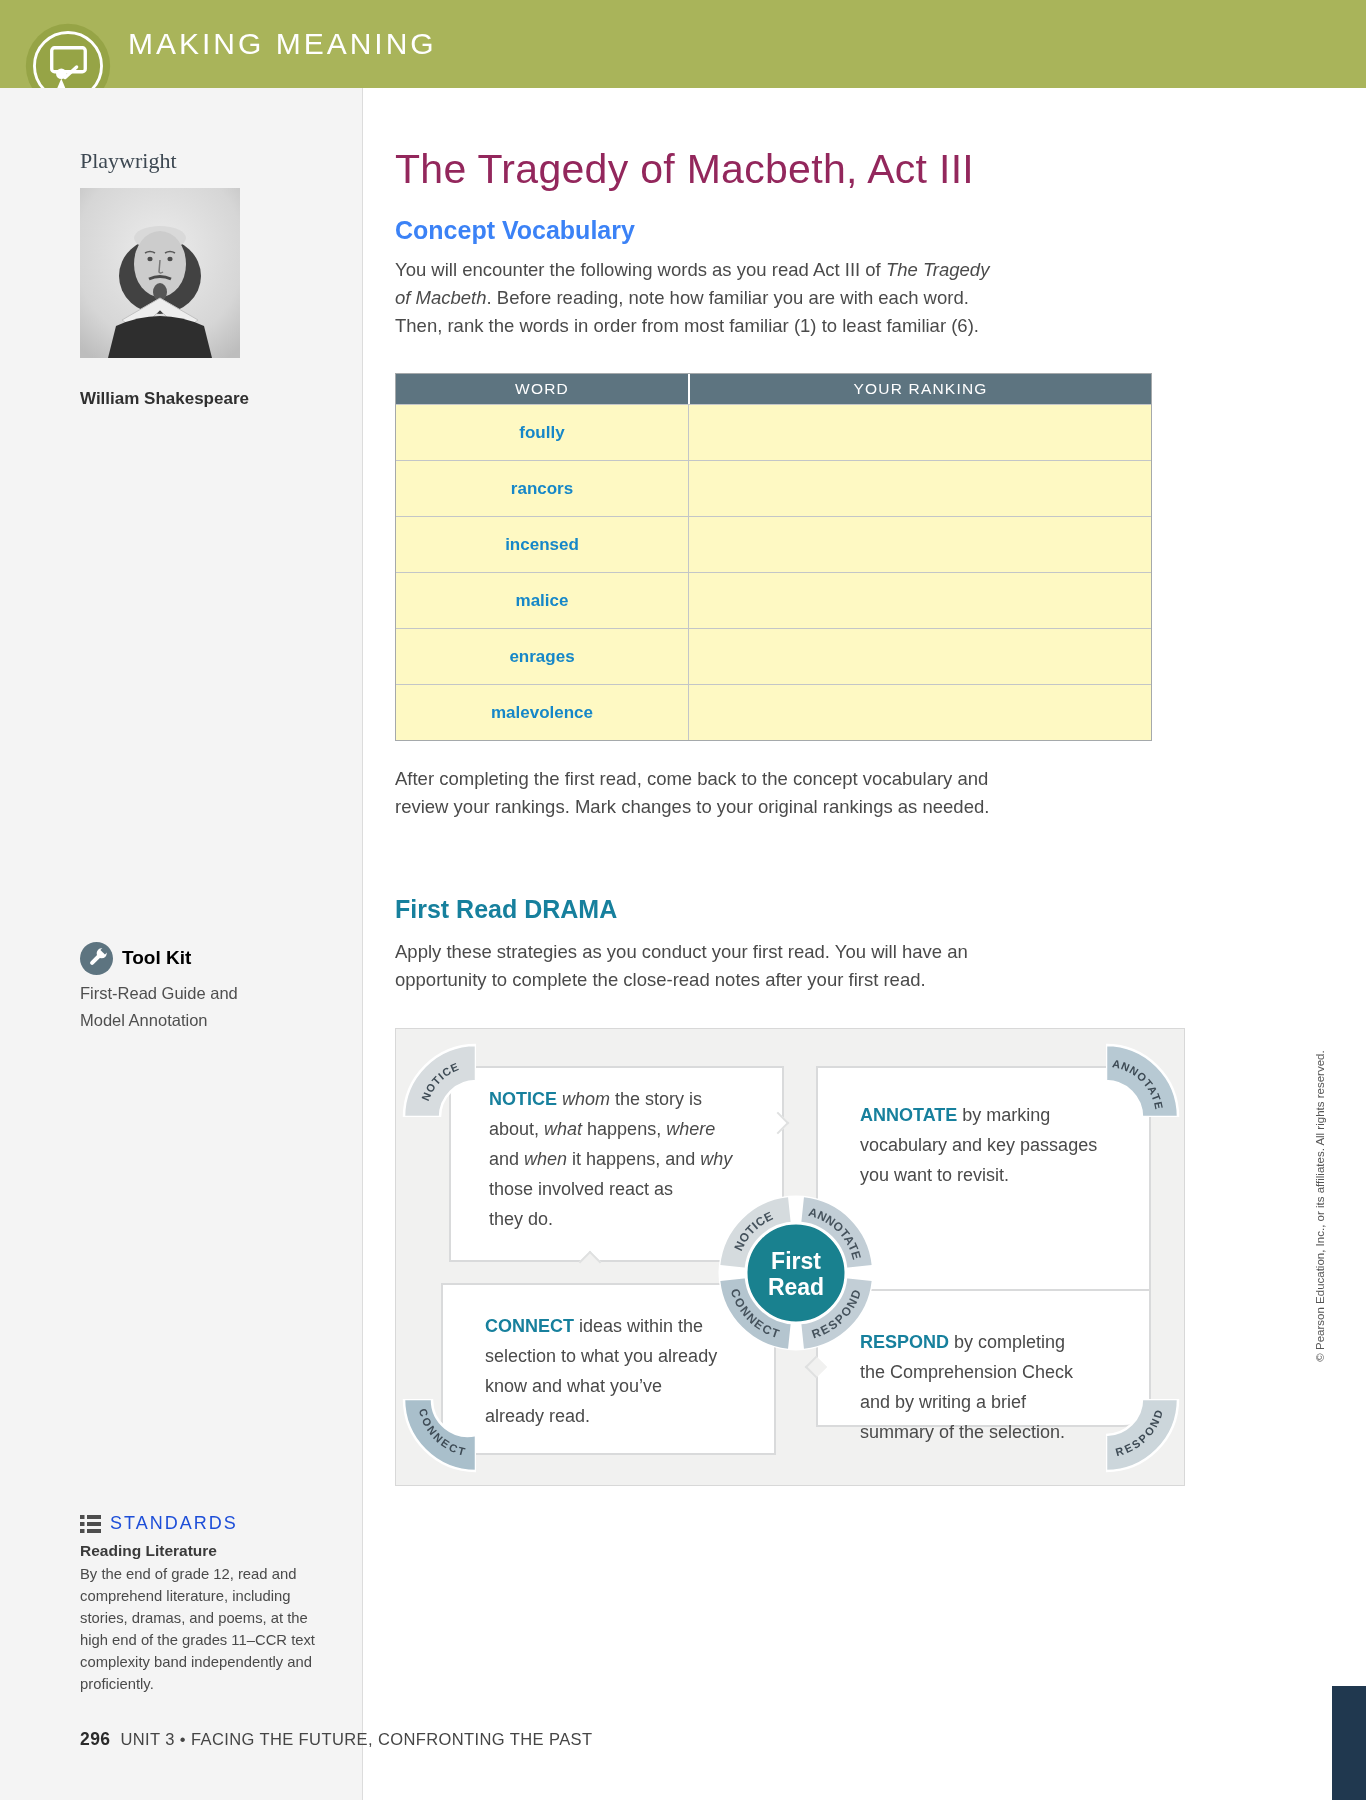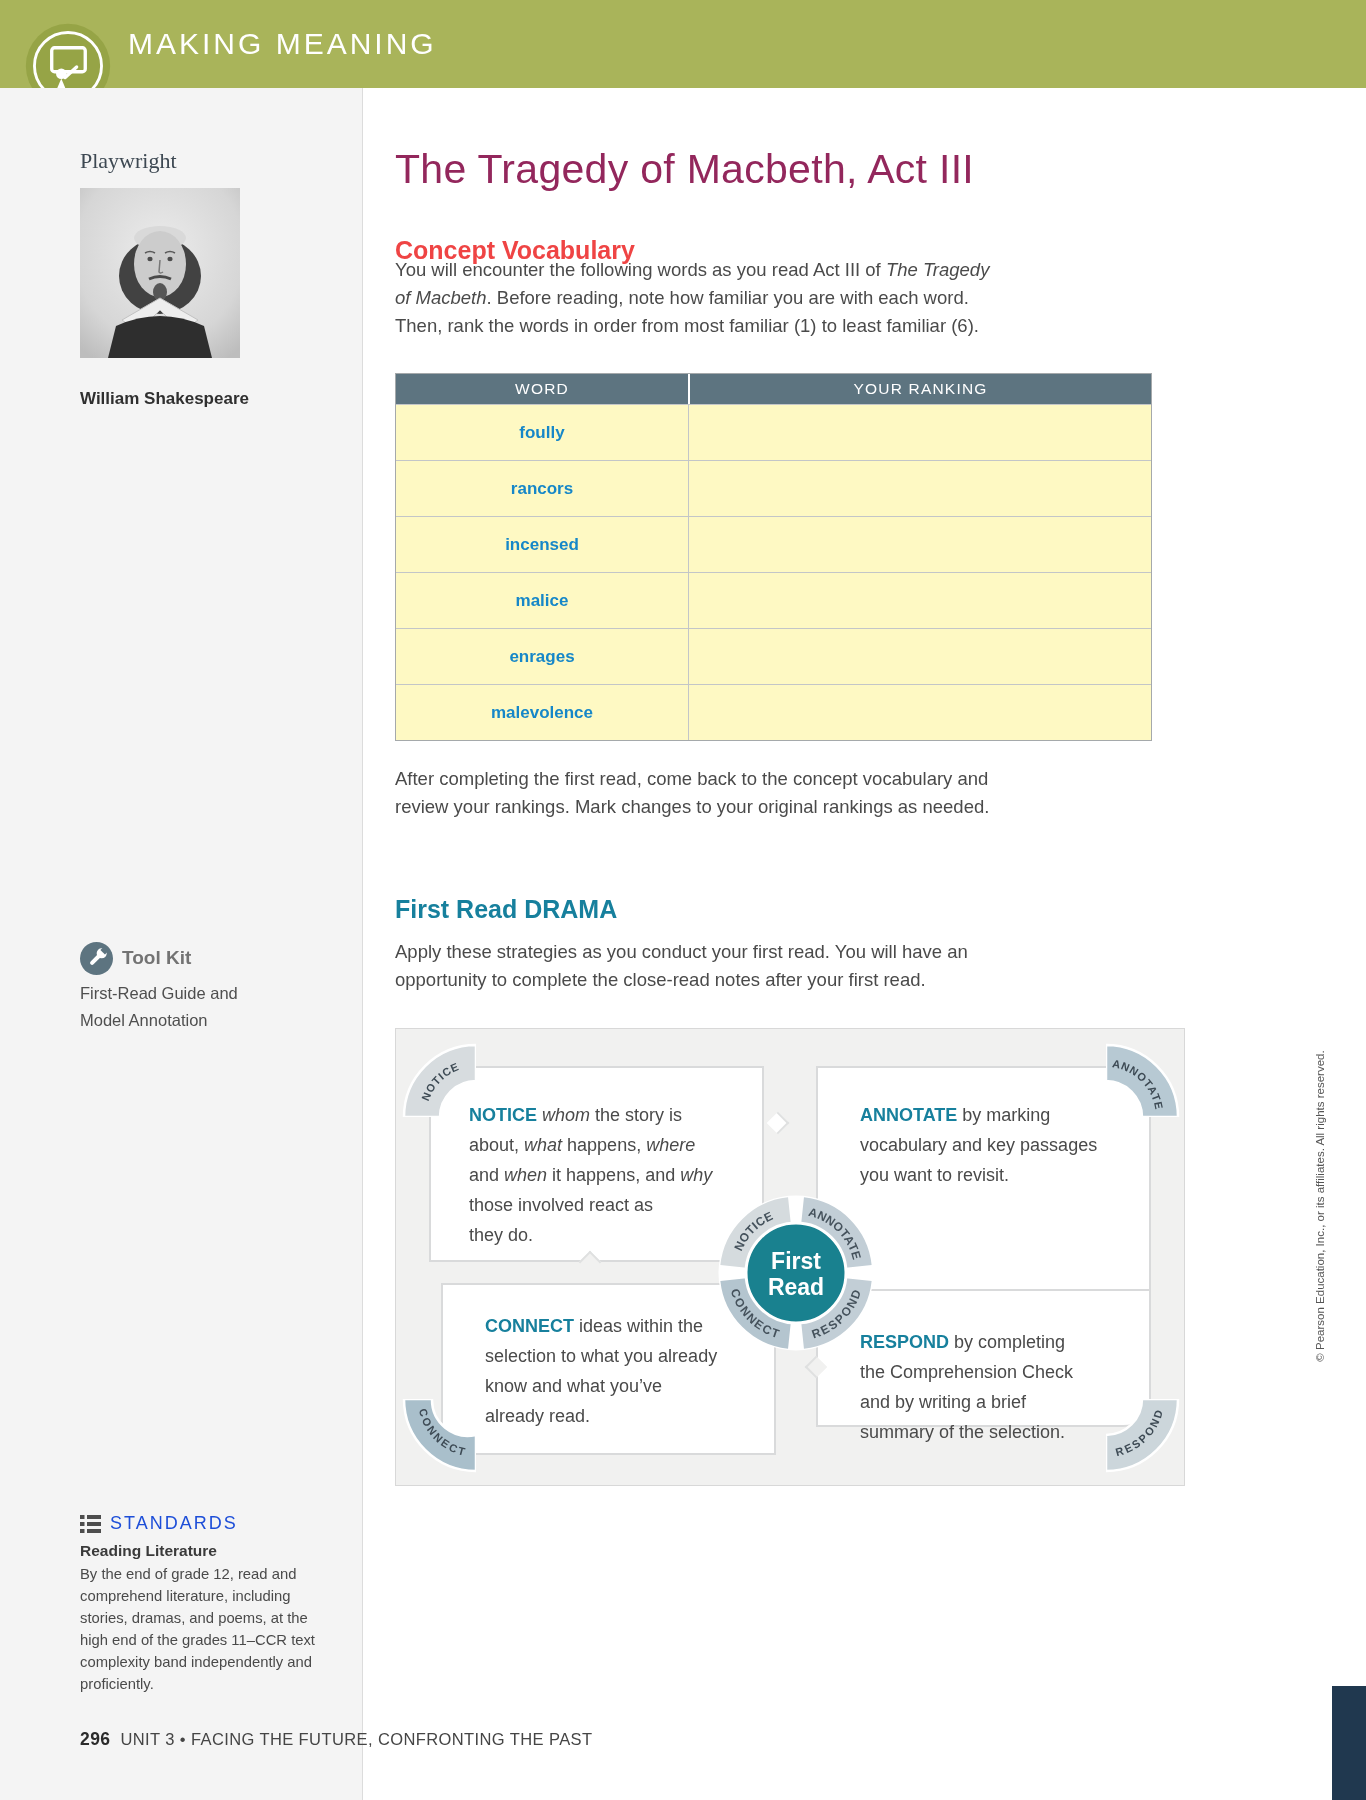--- a/index.html
+++ b/index.html
@@ -11,35 +11,35 @@
         font-size:30px;letter-spacing:3px;color:#ffffff;font-weight:400;}
   .header-icon{position:absolute;left:22px;top:20px;width:92px;height:92px;}
   
   .sidebar-bg{position:absolute;left:0;top:88px;width:362px;height:1712px;background:#f4f4f4;
         border-right:1px solid #dcdcdc;}
   .playwright-label{position:absolute;left:80px;top:148px;font-family:"Liberation Serif",serif;
         font-size:22px;color:#3d4852;}
   .portrait{position:absolute;left:80px;top:188px;width:160px;height:170px;}
   .portrait-caption{position:absolute;left:80px;top:370px;font-size:17px;font-weight:700;color:#2f2f2f;margin-top:19px;}
   .toolkit-icon{position:absolute;left:80px;top:942px;width:33px;height:33px;}
-  .toolkit-title{position:absolute;left:122px;top:947px;font-size:19px;font-weight:700;color:#737373;}
+  .toolkit-title{position:absolute;left:122px;top:947px;font-size:19px;font-weight:700;color:#000000;}
   .toolkit-lines{position:absolute;left:80px;top:980px;font-size:16.5px;line-height:27px;
         color:#4f4f4f;white-space:pre-line;}
   .standards-icon{position:absolute;left:80px;top:1515px;width:21px;height:18px;}
   .standards-title{position:absolute;left:110px;top:1513px;font-size:18px;letter-spacing:2px;color:#1d4ed8;}
   .standards-sub{position:absolute;left:80px;top:1542px;font-size:15.5px;font-weight:700;color:#3a3a3a;}
   .standards-body{position:absolute;left:80px;top:1563px;width:250px;font-size:14.8px;line-height:22px;
         color:#4a4a4a;white-space:pre-line;}
   
   .footer{position:absolute;left:80px;top:1729px;font-size:16.5px;color:#454545;letter-spacing:0.4px;}
   .page-number{font-weight:700;font-size:17.5px;color:#2b2b2b;margin-right:10px;}
   
   .page-title{position:absolute;left:395px;top:146px;font-size:41px;font-weight:500;color:#93275c;
         letter-spacing:0.3px;}
-  .cv-heading{position:absolute;left:395px;top:216px;font-size:25px;font-weight:700;color:#ef4444;margin-top:20px;}
+  .cv-heading{position:absolute;left:395px;top:216px;font-size:25px;font-weight:700;color:#3b82f6;}
   .cv-intro{position:absolute;left:395px;top:256px;width:680px;font-size:18.5px;line-height:28px;
         white-space:pre-line;}
   .seg-i{font-style:italic;}
   .seg-lead{font-weight:700;color:#17809d;}
   
   .vocab-table{position:absolute;left:395px;top:373px;width:755px;border:1px solid #a5a9ab;background:#fff;}
   .vt-header{display:flex;height:30px;background:#5d7480;color:#ffffff;}
   .vt-h{display:flex;align-items:center;justify-content:center;font-size:15.5px;letter-spacing:1.2px;}
   .vt-h1{width:292px;border-right:2px solid #ffffff;}
   .vt-h2{flex:1;}
@@ -50,21 +50,21 @@
   .after-note{position:absolute;left:395px;top:765px;width:680px;font-size:18.5px;line-height:28px;
         white-space:pre-line;}
   .fr-heading{position:absolute;left:395px;top:895px;font-size:25px;font-weight:700;color:#17809d;}
   .fr-intro{position:absolute;left:395px;top:938px;width:690px;font-size:18.5px;line-height:28px;
         white-space:pre-line;}
   
   .diagram{position:absolute;left:395px;top:1028px;width:790px;height:458px;background:#f1f1f0;
         border:1px solid #d8d8d8;box-sizing:border-box;}
   .qbox{position:absolute;background:#ffffff;border:2px solid #d9dadb;box-sizing:border-box;z-index:1;
         font-size:18px;line-height:30px;color:#4a4a4a;white-space:pre-line;}
-  .qbox-tl{left:33px;top:37px;width:335px;height:196px;border-top-left-radius:28px;padding:32px 20px 0 38px;}
+  .qbox-tl{left:53px;top:37px;width:335px;height:196px;border-top-left-radius:28px;padding:16px 20px 0 38px;}
   .qbox-tr{left:420px;top:37px;width:335px;height:246px;border-top-right-radius:28px;padding:32px 20px 0 42px;}
   .qbox-bl{left:45px;top:254px;width:335px;height:172px;border-bottom-left-radius:28px;padding:26px 20px 0 42px;}
   .qbox-br{left:420px;top:260px;width:335px;height:138px;border-bottom-right-radius:28px;padding:36px 20px 0 42px;}
   .corner-arc{position:absolute;width:80px;height:80px;z-index:3;}
   .arc-tl{left:0px;top:8px;}  .arc-tr{left:710px;top:8px;}
   .arc-bl{left:0px;top:370px;} .arc-br{left:710px;top:370px;}
   .hub{position:absolute;left:315px;top:159px;width:170px;height:170px;z-index:4;}
   .chev{position:absolute;width:16px;height:16px;transform:rotate(45deg);z-index:2;box-sizing:border-box;}
   .chev-right{left:374px;top:86px;background:#ffffff;border-top:2px solid #dfe0e0;border-right:2px solid #dfe0e0;}
   .notch-up{left:186px;top:225px;background:#f1f1f0;border-left:2px solid #dfe0e0;border-top:2px solid #dfe0e0;}

